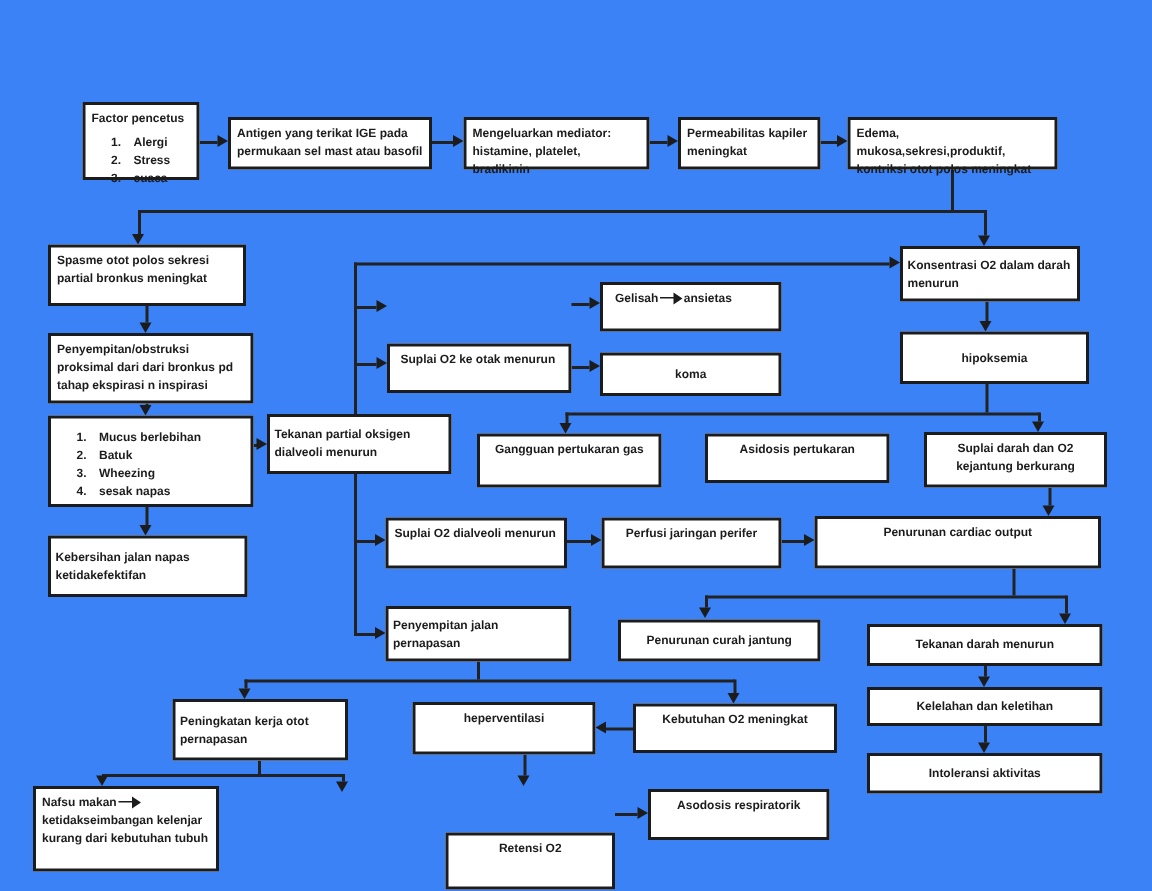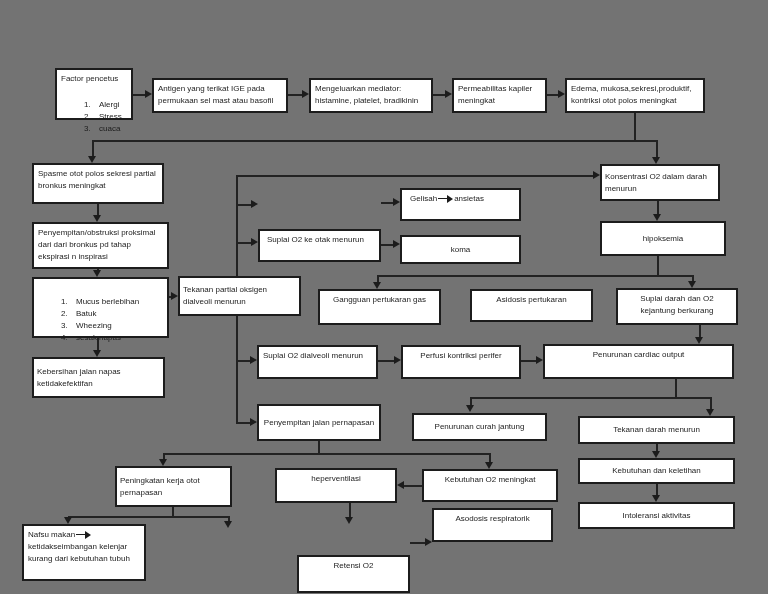--- a/index.html
+++ b/index.html
@@ -1,33 +1,33 @@
 <!DOCTYPE html>
 <html><head>
 <meta charset="utf-8">
 <style>
   html,body{margin:0;padding:0;background:#ffffff;}
   #canvas{
-    position:relative;width:768px;height:594px;background:#737373;overflow:hidden;
+    position:relative;width:768px;height:594px;background:#3b82f6;overflow:hidden;
     font-family:"Liberation Sans","DejaVu Sans",sans-serif;
-    font-size:8px;font-weight:normal;color:#1c1c1c;line-height:1.5;
+    font-size:8px;font-weight:bold;color:#1c1c1c;line-height:1.5;
   }
   .box{
     position:absolute;box-sizing:border-box;border:2px solid #1c1c1c;background:#ffffff;
     padding:3px 4px;
   }
   .tl{text-align:left;}
   .tc{text-align:center;}
   .cc{display:flex;align-items:center;justify-content:center;text-align:left;padding:2px 3px;}
   .hl{position:absolute;height:1.5px;background:#222;}
   .vl{position:absolute;width:1.5px;background:#222;}
   .ad{position:absolute;width:0;height:0;border-left:4.5px solid transparent;border-right:4.5px solid transparent;border-top:7px solid #1c1c1c;}
   .ar{position:absolute;width:0;height:0;border-top:4px solid transparent;border-bottom:4px solid transparent;border-left:7px solid #1c1c1c;}
   .al{position:absolute;width:0;height:0;border-top:4px solid transparent;border-bottom:4px solid transparent;border-right:7px solid #1c1c1c;}
-  ol{margin:14px;padding:0;counter-reset:n;}
+  ol{margin:4px;padding:0;counter-reset:n;}
   li{list-style:none;counter-increment:n;display:flex;}
   li::before{content:counter(n) ".";flex:none;width:24px;padding-left:9px;box-sizing:border-box;}
   .ia{display:inline-block;vertical-align:middle;position:relative;width:15px;height:8px;margin:0 1px;}
   .ia::before{content:"";position:absolute;left:0;top:3px;width:10px;height:1.5px;background:#1c1c1c;}
   .ia::after{content:"";position:absolute;right:0;top:0;border-left:6px solid #1c1c1c;border-top:4px solid transparent;border-bottom:4px solid transparent;}
 </style>
 </head>
 <body>
 
 <div id="canvas">
@@ -157,33 +157,33 @@
   <div class="box cc" style="left:400px;top:235px;width:121px;height:29px">koma</div>
 
   <div class="box cc" style="left:600px;top:164px;width:120px;height:37px">Konsentrasi O2 dalam darah menurun</div>
   <div class="box cc" style="left:600px;top:221px;width:126px;height:35px">hipoksemia</div>
 
   <div class="box tc" style="left:318px;top:289px;width:123px;height:36px">Gangguan pertukaran gas</div>
   <div class="box tc" style="left:470px;top:289px;width:123px;height:33px">Asidosis pertukaran</div>
   <div class="box tc" style="left:616px;top:288px;width:122px;height:37px">Suplai darah dan O2 kejantung berkurang</div>
 
   <div class="box tl" style="left:257px;top:345px;width:121px;height:34px">Suplai O2 dialveoli menurun</div>
-  <div class="box tc" style="left:401px;top:345px;width:120px;height:34px">Perfusi kontriksi perifer</div>
+  <div class="box tc" style="left:401px;top:345px;width:120px;height:34px">Perfusi jaringan perifer</div>
   <div class="box tc" style="left:543px;top:344px;width:191px;height:35px">Penurunan cardiac output</div>
 
   <div class="box cc" style="left:257px;top:404px;width:124px;height:37px">Penyempitan jalan pernapasan</div>
   <div class="box cc" style="left:412px;top:413px;width:135px;height:28px">Penurunan curah jantung</div>
   <div class="box cc" style="left:578px;top:416px;width:157px;height:28px">Tekanan darah menurun</div>
-  <div class="box cc" style="left:578px;top:458px;width:157px;height:26px">Kebutuhan dan keletihan</div>
+  <div class="box cc" style="left:578px;top:458px;width:157px;height:26px">Kelelahan dan keletihan</div>
   <div class="box cc" style="left:578px;top:502px;width:157px;height:27px">Intoleransi aktivitas</div>
 
   <div class="box cc" style="left:115px;top:466px;width:117px;height:41px">Peningkatan kerja otot pernapasan</div>
   <div class="box tc" style="left:275px;top:468px;width:122px;height:35px">heperventilasi</div>
   <div class="box tc" style="left:422px;top:469px;width:136px;height:33px">Kebutuhan O2 meningkat</div>
   <div class="box tc" style="left:297px;top:555px;width:113px;height:38px">Retensi O2</div>
-  <div class="box tc" style="left:432px;top:508px;width:121px;height:34px">Asodosis respiratorik</div>
+  <div class="box tc" style="left:432px;top:526px;width:121px;height:34px">Asodosis respiratorik</div>
 
   <div class="box tl" style="left:22px;top:524px;width:124px;height:57px;padding:3px 2px 3px 4px">
     <span>Nafsu makan</span><span class="ia"></span>
     <span>ketidakseimbangan kelenjar kurang dari kebutuhan tubuh</span>
   </div>
 
 </div>
 
 </body></html>

